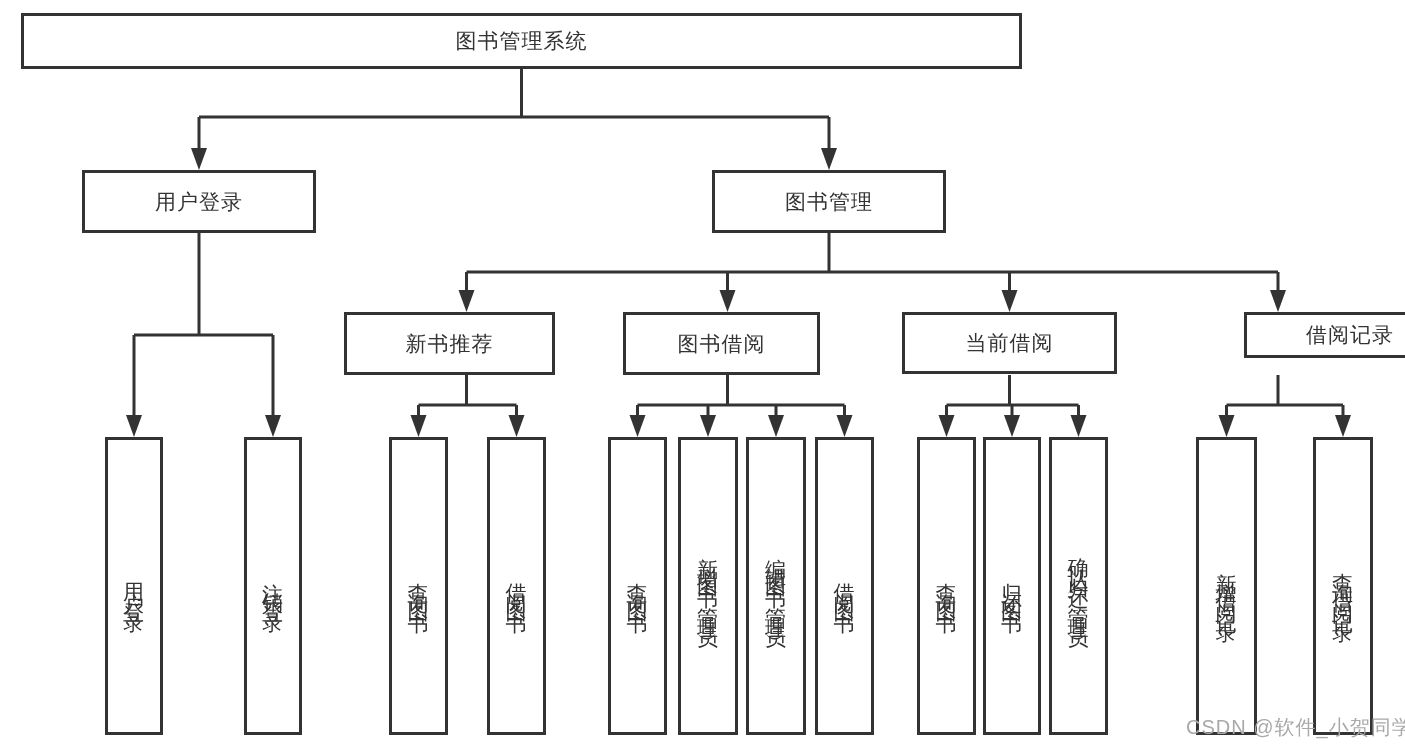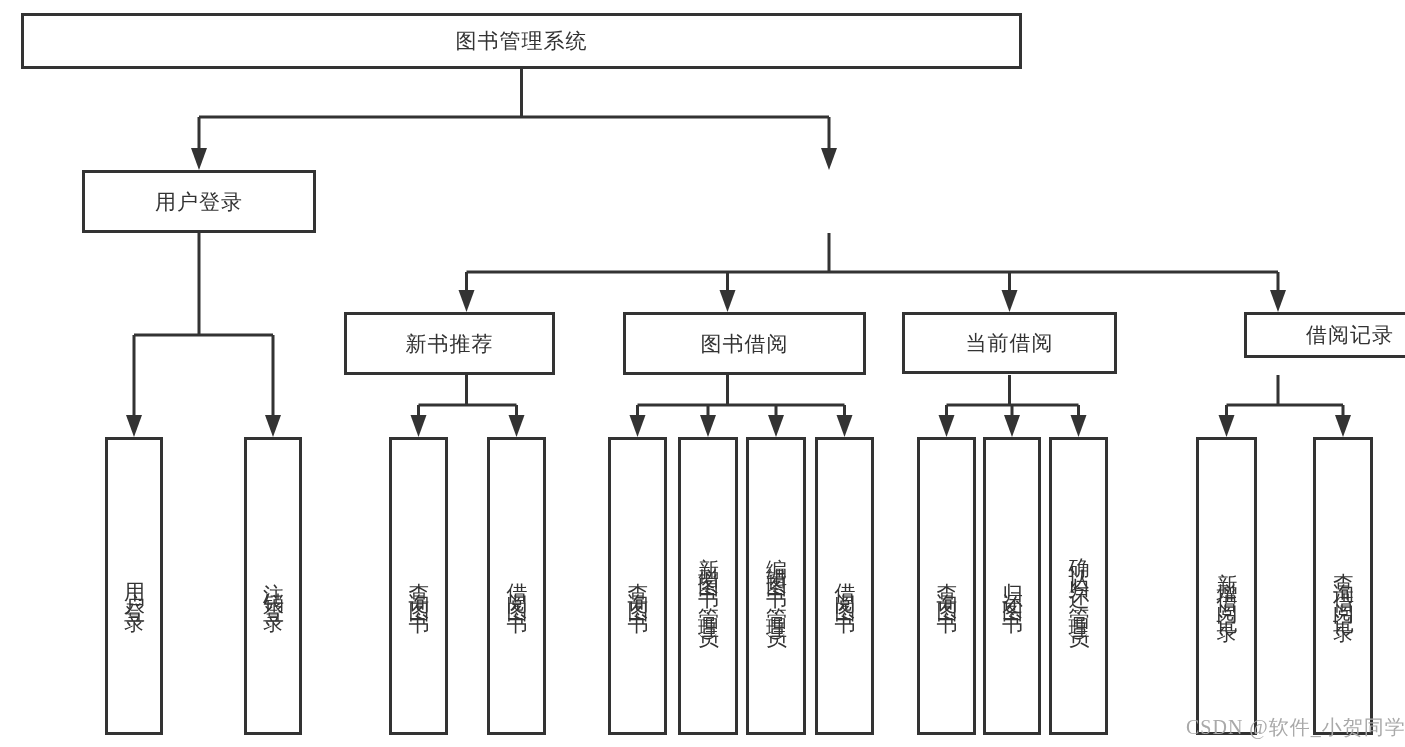--- a/index.html
+++ b/index.html
@@ -1,20 +1,20 @@
 <!DOCTYPE html>
 <html><head>
 <meta charset="utf-8">
 <style>
   html,body{margin:0;padding:0;background:#ffffff;}
   #stage{
     position:relative;
     width:1405px;height:747px;
     background:#ffffff;
-    font-family:Liberation Serif, serif;
+    font-family:Liberation Sans, sans-serif;
     overflow:hidden;
   }
   #connectors{position:absolute;left:0;top:0;z-index:1;}
   .node{
     position:absolute;
     box-sizing:border-box;
     border:3px solid #333333;
     background:#ffffff;
     display:flex;
     align-items:center;
@@ -88,25 +88,28 @@
     </g>
   </svg>
 
   <div class="node" style="left:21px;top:13px;width:1001px;height:56px">
     <span>图书管理系统</span>
   </div>
 
   <div class="node" style="left:82px;top:170px;width:234px;height:63px">
     <span>用户登录</span>
   </div>
+  <div class="node" style="left:712px;top:170px;width:234px;height:63px">
+    <span>图书管理</span>
+  </div>
 
   <div class="node" style="left:344px;top:312px;width:211px;height:63px">
     <span>新书推荐</span>
   </div>
-  <div class="node" style="left:623px;top:312px;width:243px;height:63px">
+  <div class="node" style="left:623px;top:312px;width:197px;height:63px">
     <span>图书借阅</span>
   </div>
   <div class="node" style="left:902px;top:312px;width:215px;height:62px">
     <span>当前借阅</span>
   </div>
   <div class="node" style="left:1244px;top:312px;width:212px;height:46px">
     <span>借阅记录</span>
   </div>
 
   <div class="node leaf" style="left:105px;width:58px">

